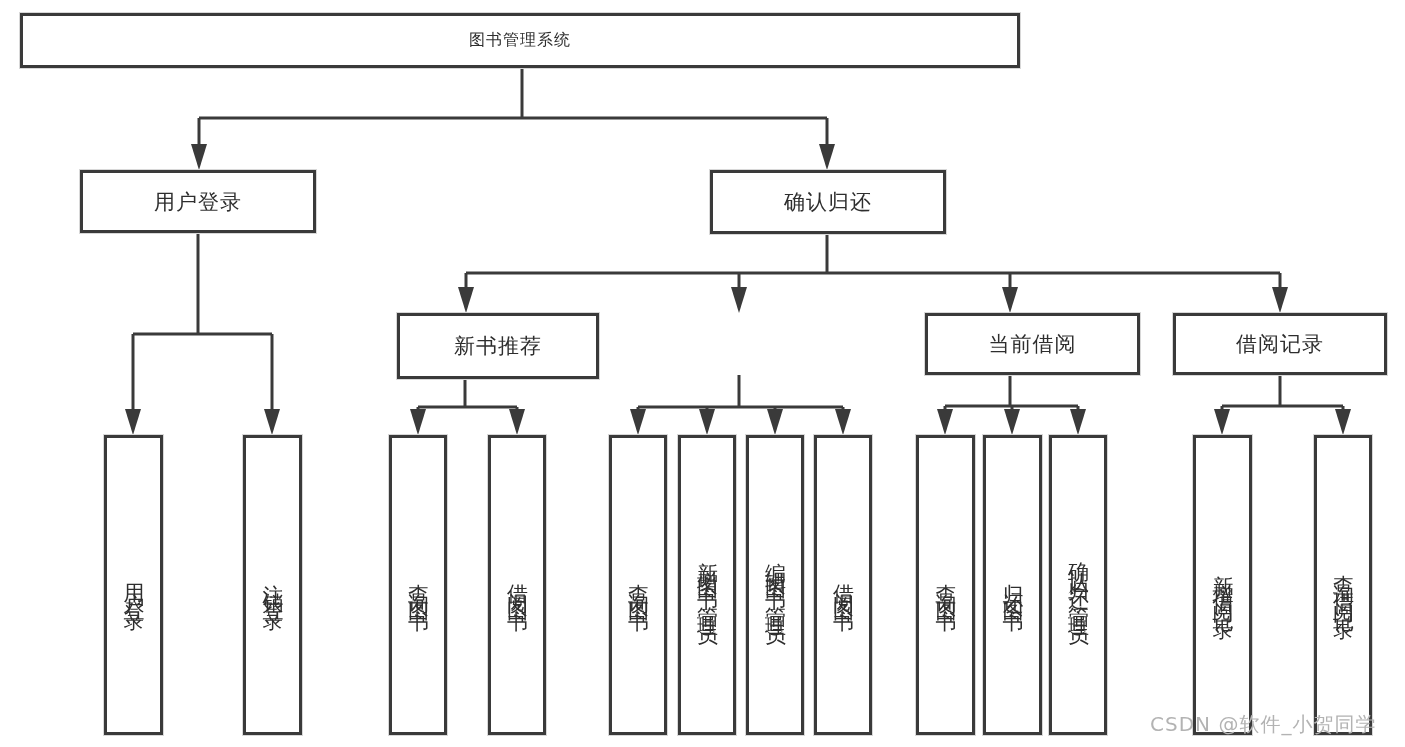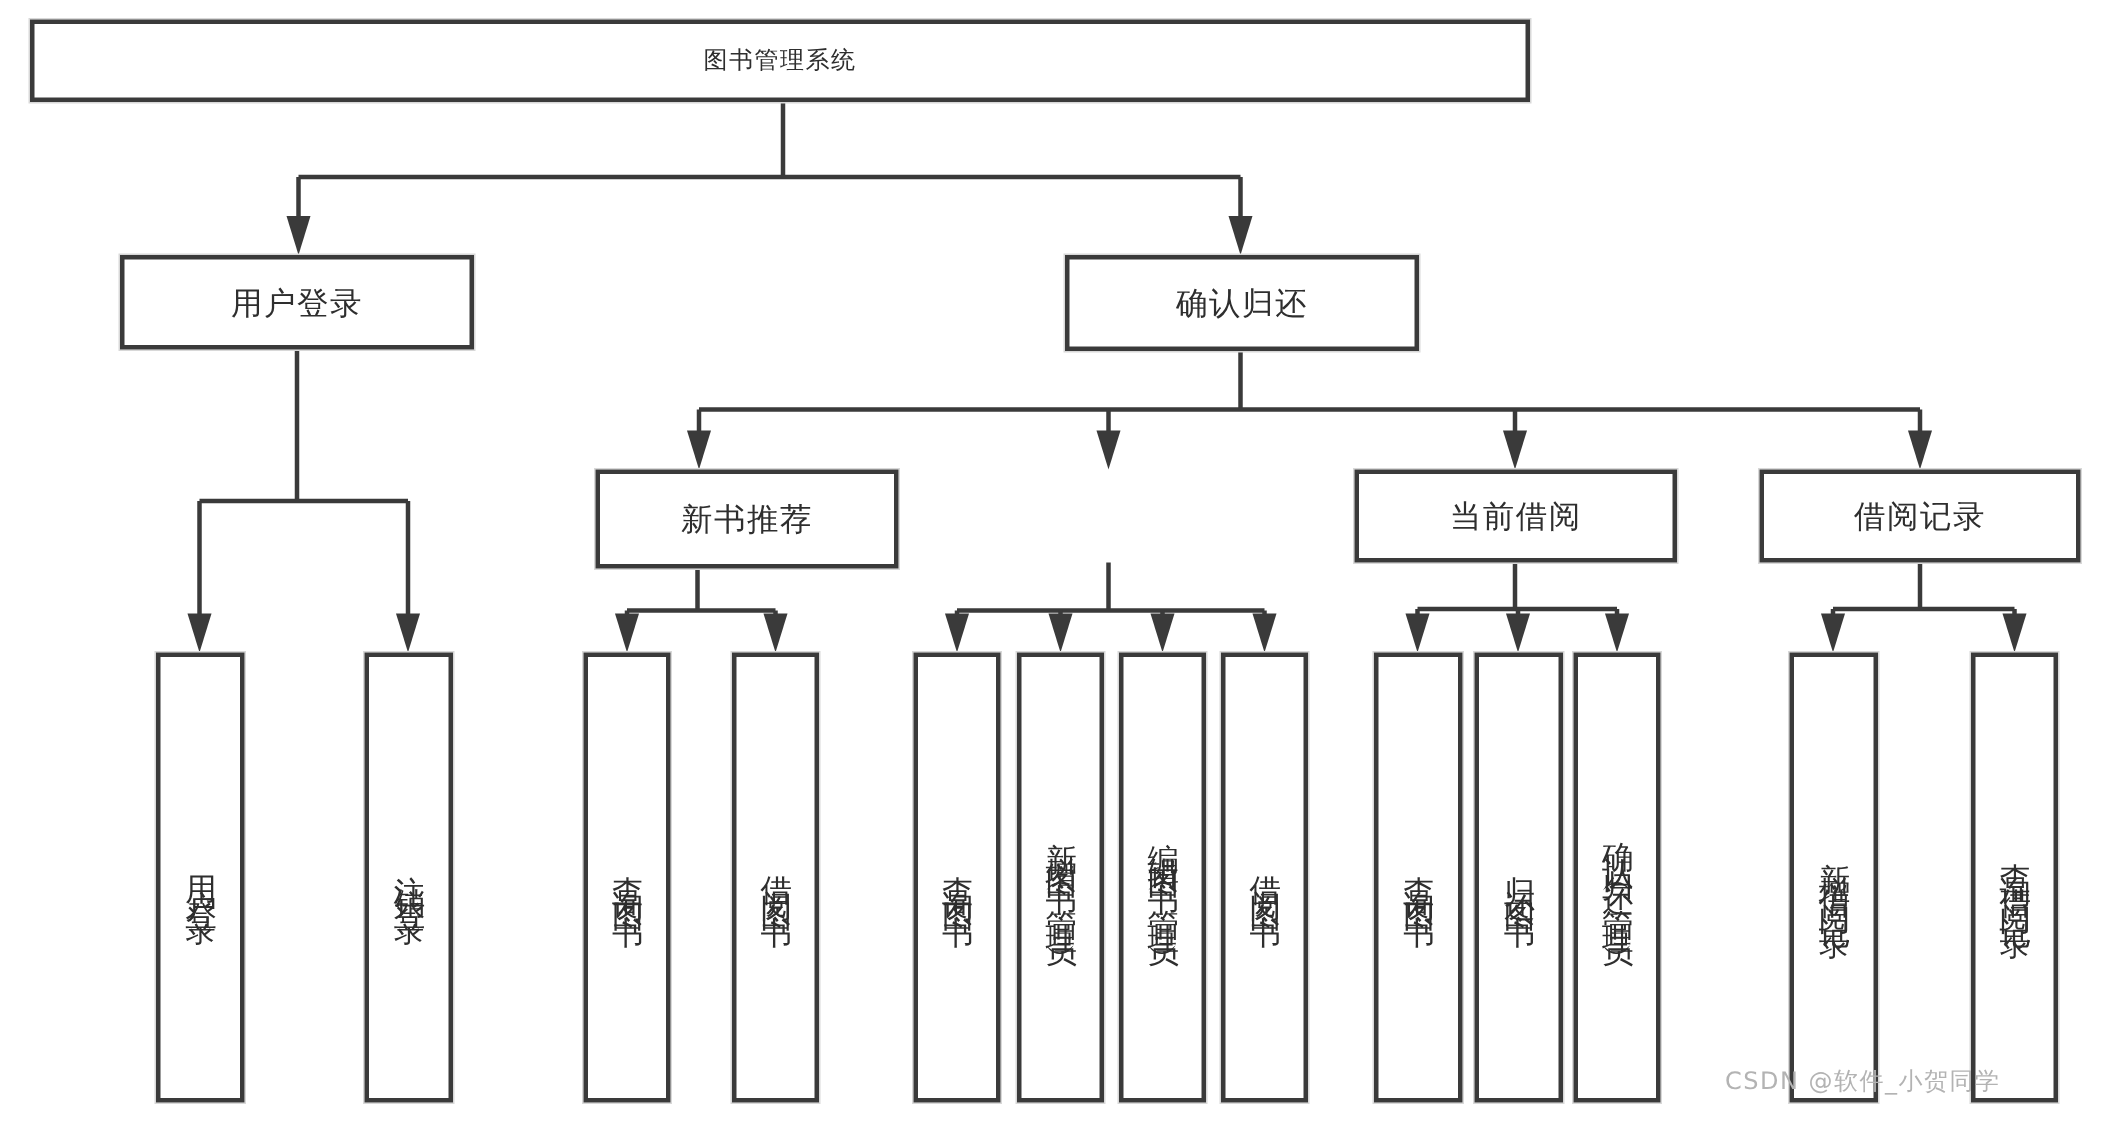--- a/index.html
+++ b/index.html
@@ -40,21 +40,21 @@
     text-orientation: mixed;
     letter-spacing: 9px;
     line-height: 1;
     white-space: nowrap;
   }
   .leaf { font-size: 21px; }
   #watermark {
     position: absolute;
     left: 1150px;
     top: 711px;
-    font-size: 16px;
+    font-size: 20px;
     color: #b3b3b3;
     letter-spacing: 1px;
     white-space: nowrap;
   }
 </style>
 </head>
 <body>
 
 <div id="canvas">
 
@@ -131,21 +131,21 @@
   <div class="node" style="left:80px; top:170px; width:236px; height:63px;">
     <span class="hlabel">用户登录</span>
   </div>
   <div class="node" style="left:710px; top:170px; width:236px; height:64px;">
     <span class="hlabel">确认归还</span>
   </div>
 
   <div class="node" style="left:364px; top:313px; width:202px; height:66px;margin-left:33px;">
     <span class="hlabel">新书推荐</span>
   </div>
-  <div class="node" style="left:903px; top:313px; width:215px; height:62px;">
+  <div class="node" style="left:925px; top:313px; width:215px; height:62px;">
     <span class="hlabel">当前借阅</span>
   </div>
   <div class="node" style="left:1173px; top:313px; width:214px; height:62px;">
     <span class="hlabel">借阅记录</span>
   </div>
 
   <div class="node leaf" style="left:104px; top:435px; width:59px; height:300px;">
     <span class="vlabel">用户登录</span>
   </div>
   <div class="node leaf" style="left:243px; top:435px; width:59px; height:300px;">

